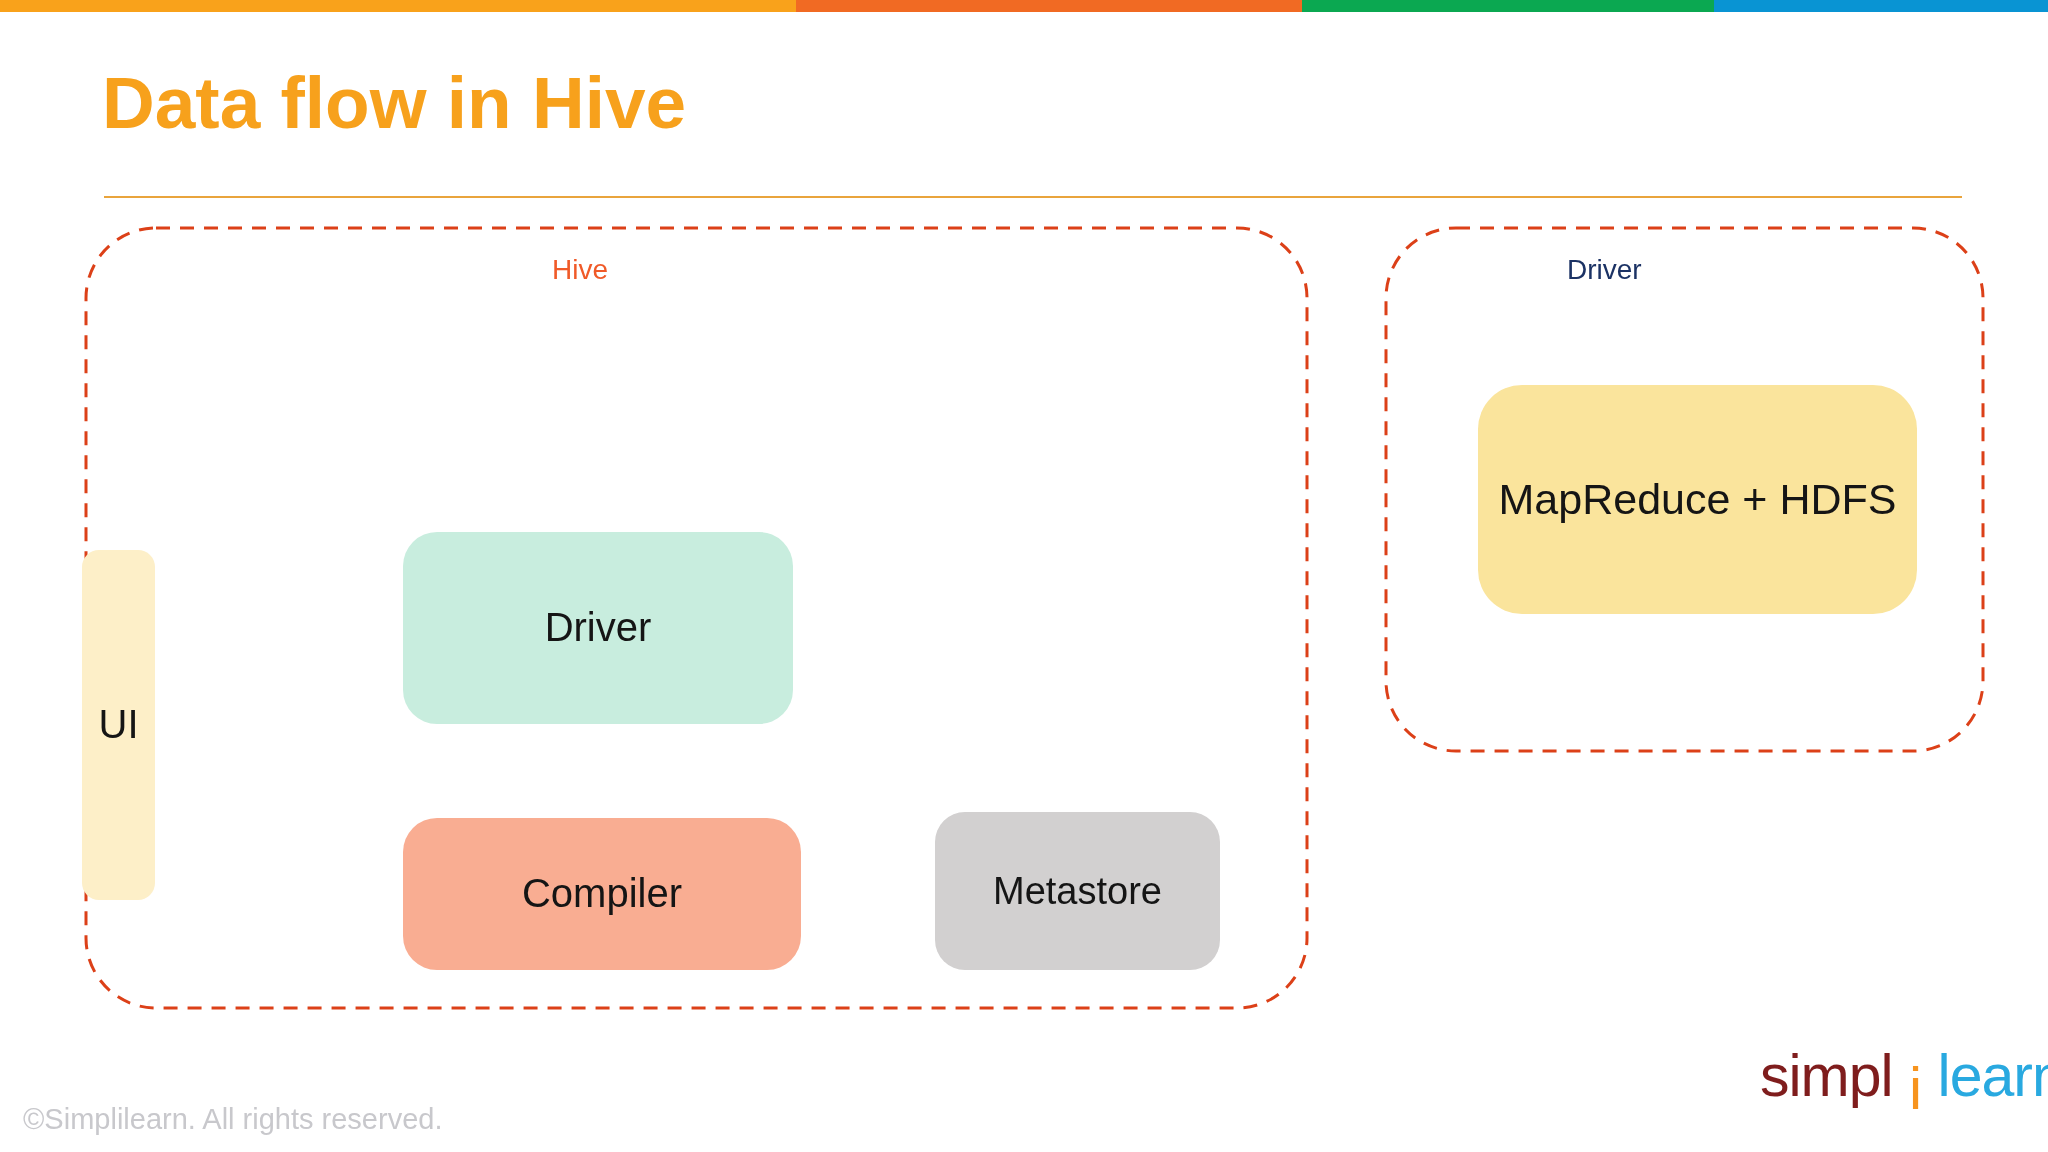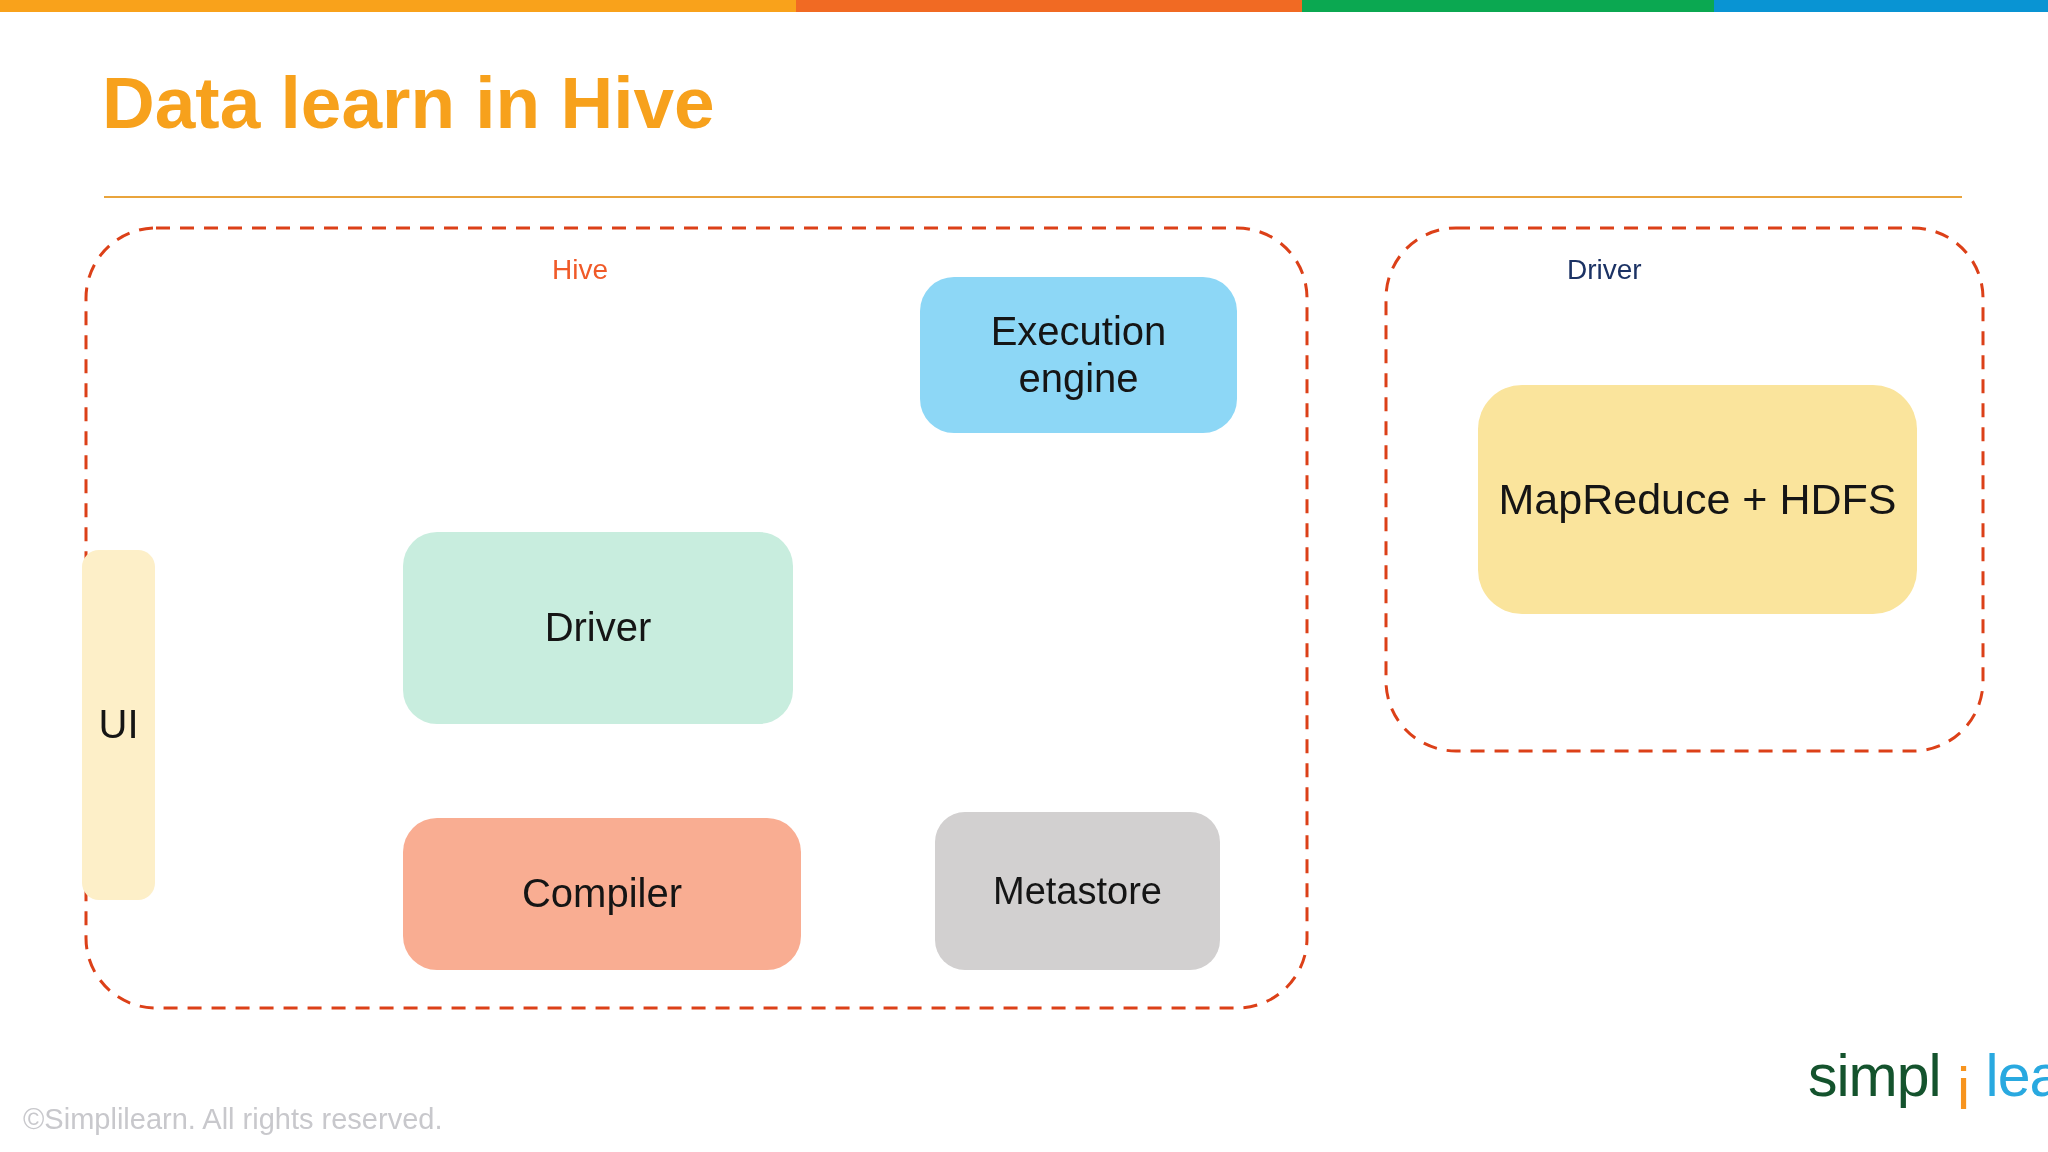--- a/index.html
+++ b/index.html
@@ -36,48 +36,47 @@
   .node.ui{left:82px;top:550px;width:73px;height:350px;background:#FDEFC8;border-radius:17px;font-size:40px;}
   .node.driver{left:403px;top:532px;width:390px;height:192px;background:#C8EDDE;border-radius:34px;font-size:40px;}
   .node.compiler{left:403px;top:818px;width:398px;height:152px;background:#F9AD92;border-radius:34px;font-size:40px;}
   .node.metastore{left:935px;top:812px;width:285px;height:158px;background:#D2D0D0;border-radius:30px;font-size:38px;}
   .node.mapreduce{left:1478px;top:385px;width:439px;height:229px;background:#FAE49C;border-radius:44px;font-size:43px;}
 
   
   .footer{position:absolute;left:23px;top:1103px;font-size:29px;color:#C8C8CC;}
   .logo{position:absolute;left:1760px;top:1042px;font-size:59px;letter-spacing:-1px;white-space:nowrap;}
   .logo span{display:inline-block;}
-  .lg-o{color:#14532d;margin-left:48px;}
+  .lg-o{color:#7f1d1d;}
   .lg-i{color:#F7941E;transform:translateY(13px);margin:0 1px;}
   .lg-b{color:#29A9E0;}
 </style>
 </head>
 <body>
 
 <div class="slide">
 
   <div class="topbar">
     <span class="seg s1"></span>
     <span class="seg s2"></span>
     <span class="seg s3"></span>
     <span class="seg s4"></span>
   </div>
 
-  <h1 class="title">Data learn in Hive</h1>
+  <h1 class="title">Data flow in Hive</h1>
   <div class="rule"></div>
 
   <svg class="boundaries" viewBox="0 0 2048 1152">
     <rect x="86" y="228" width="1221" height="780" rx="70" ry="70"></rect>
     <rect x="1386" y="228" width="597" height="523" rx="70" ry="70"></rect>
   </svg>
 
   <div class="grouplabel hive">Hive</div>
   <div class="grouplabel hadoop">Driver</div>
 
-  <div class="node exec">Execution engine</div>
   <div class="node ui">UI</div>
   <div class="node driver">Driver</div>
   <div class="node compiler">Compiler</div>
   <div class="node metastore">Metastore</div>
   <div class="node mapreduce">MapReduce + HDFS</div>
 
   <div class="footer">©Simplilearn. All rights reserved.</div>
 
   <div class="logo">
     <span class="lg-o">simpl</span>

